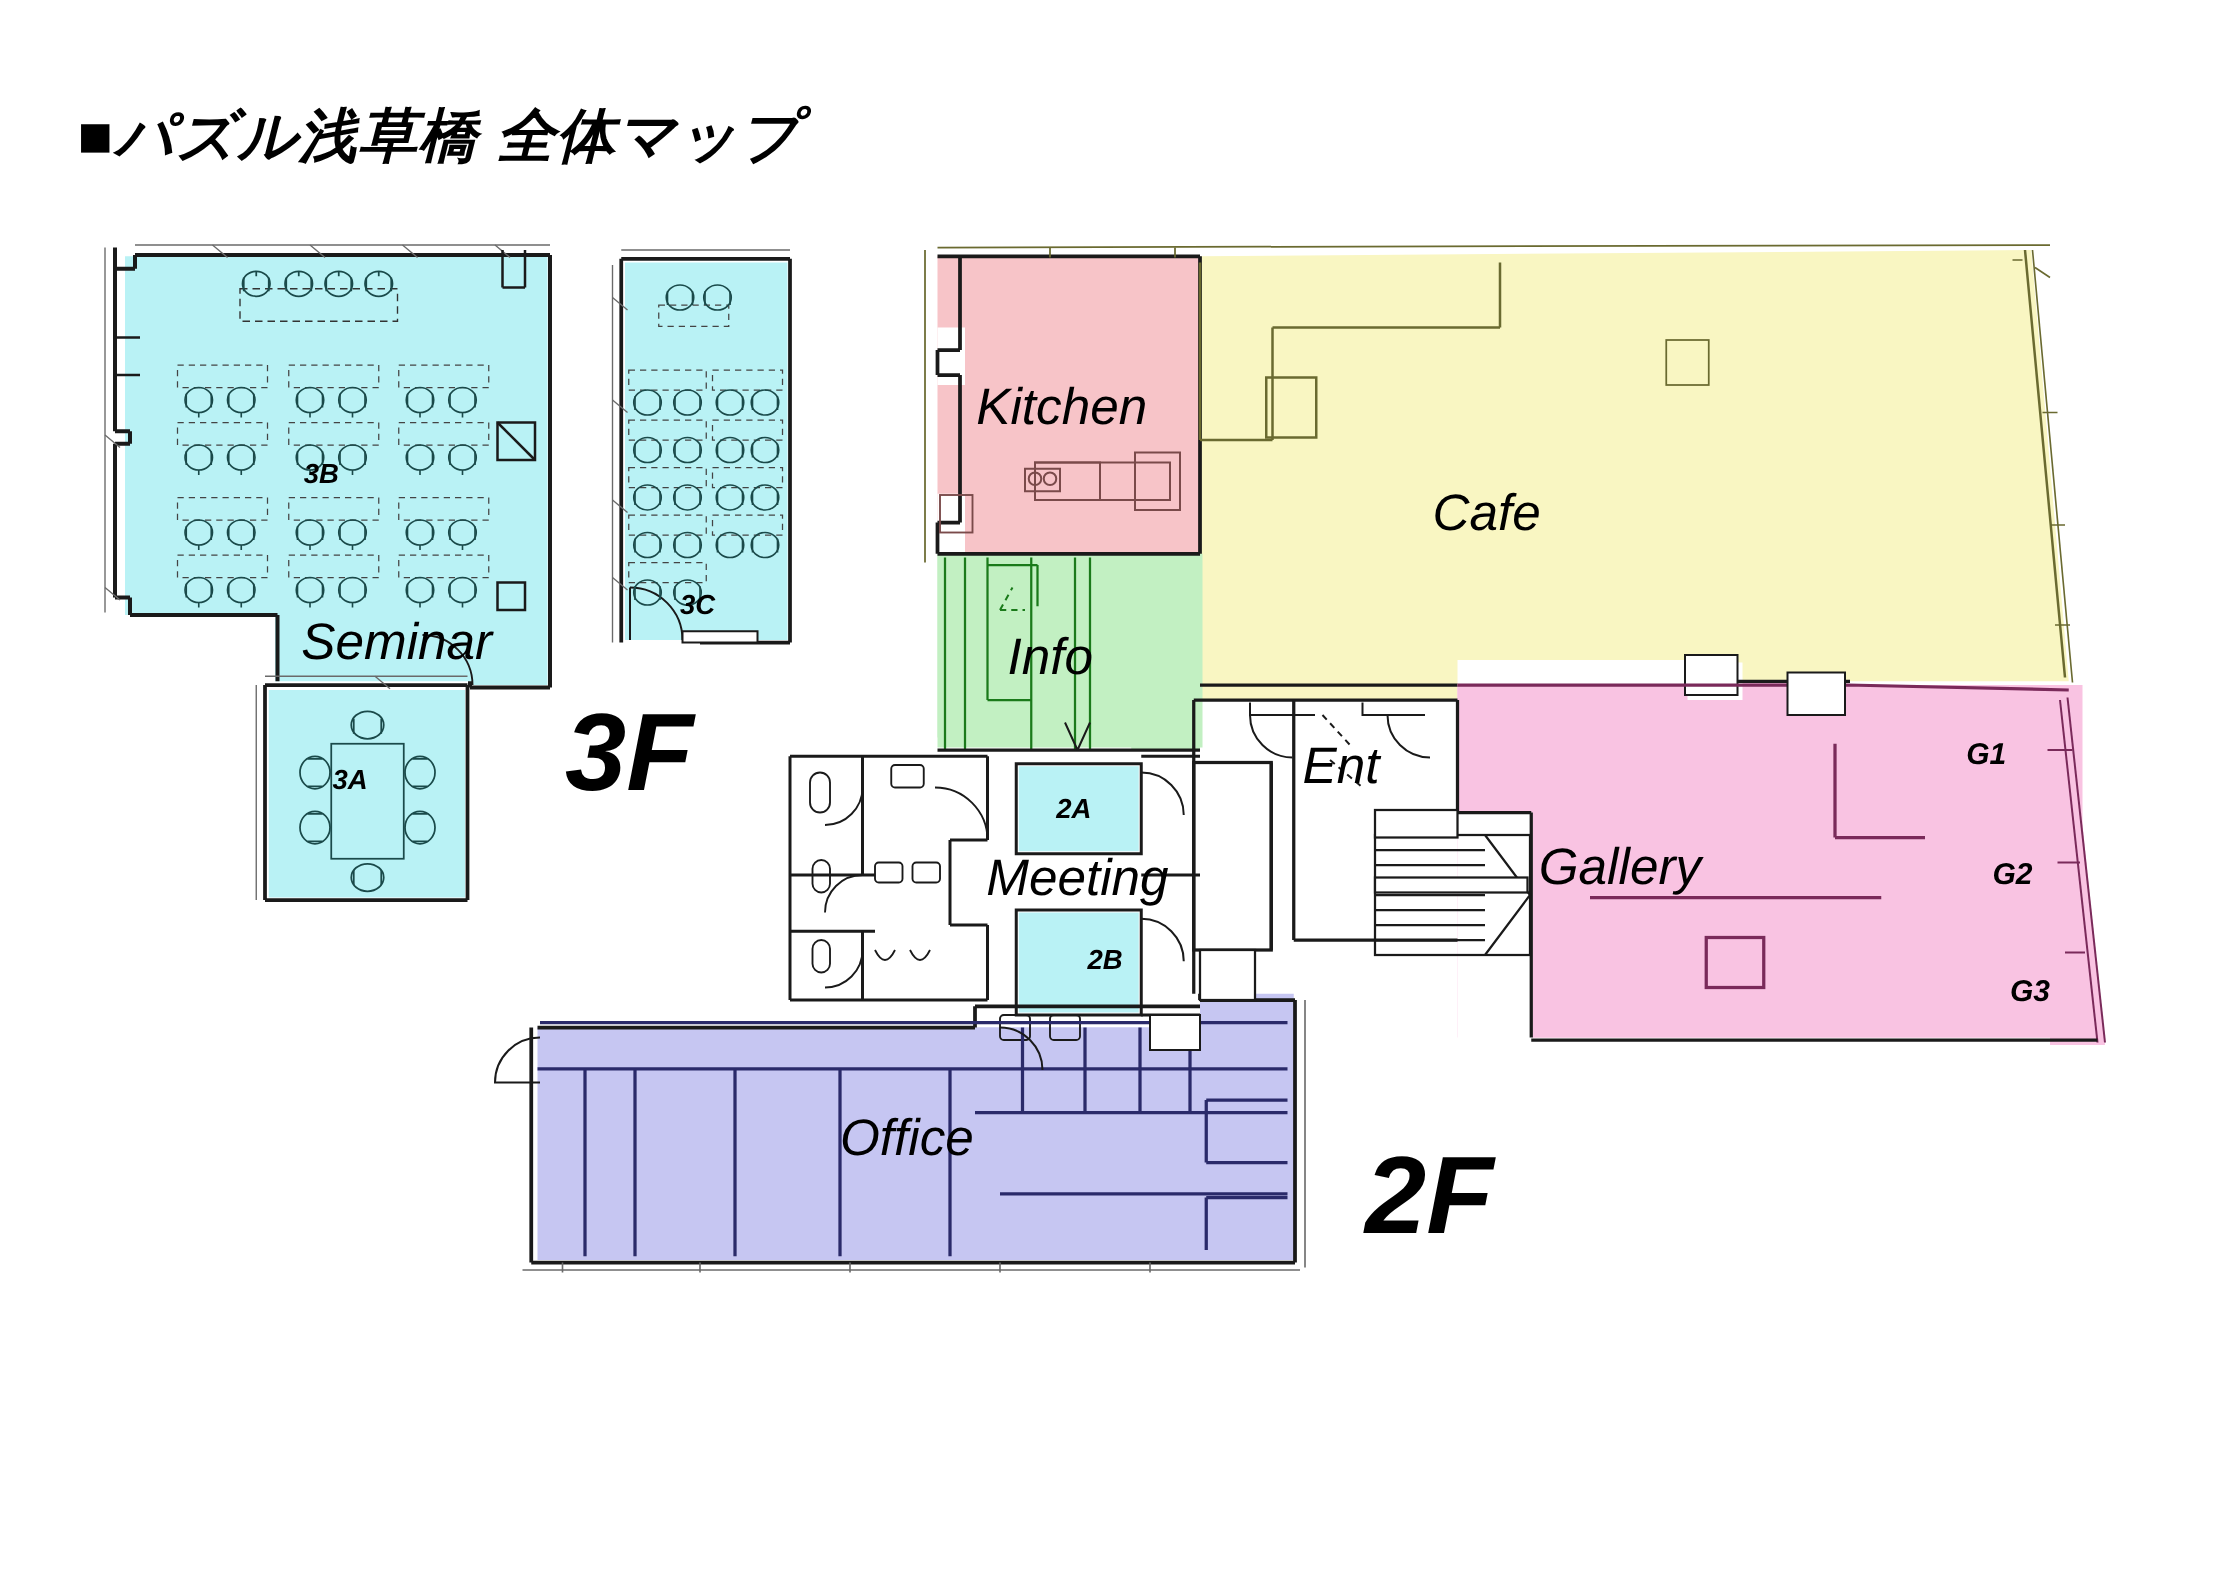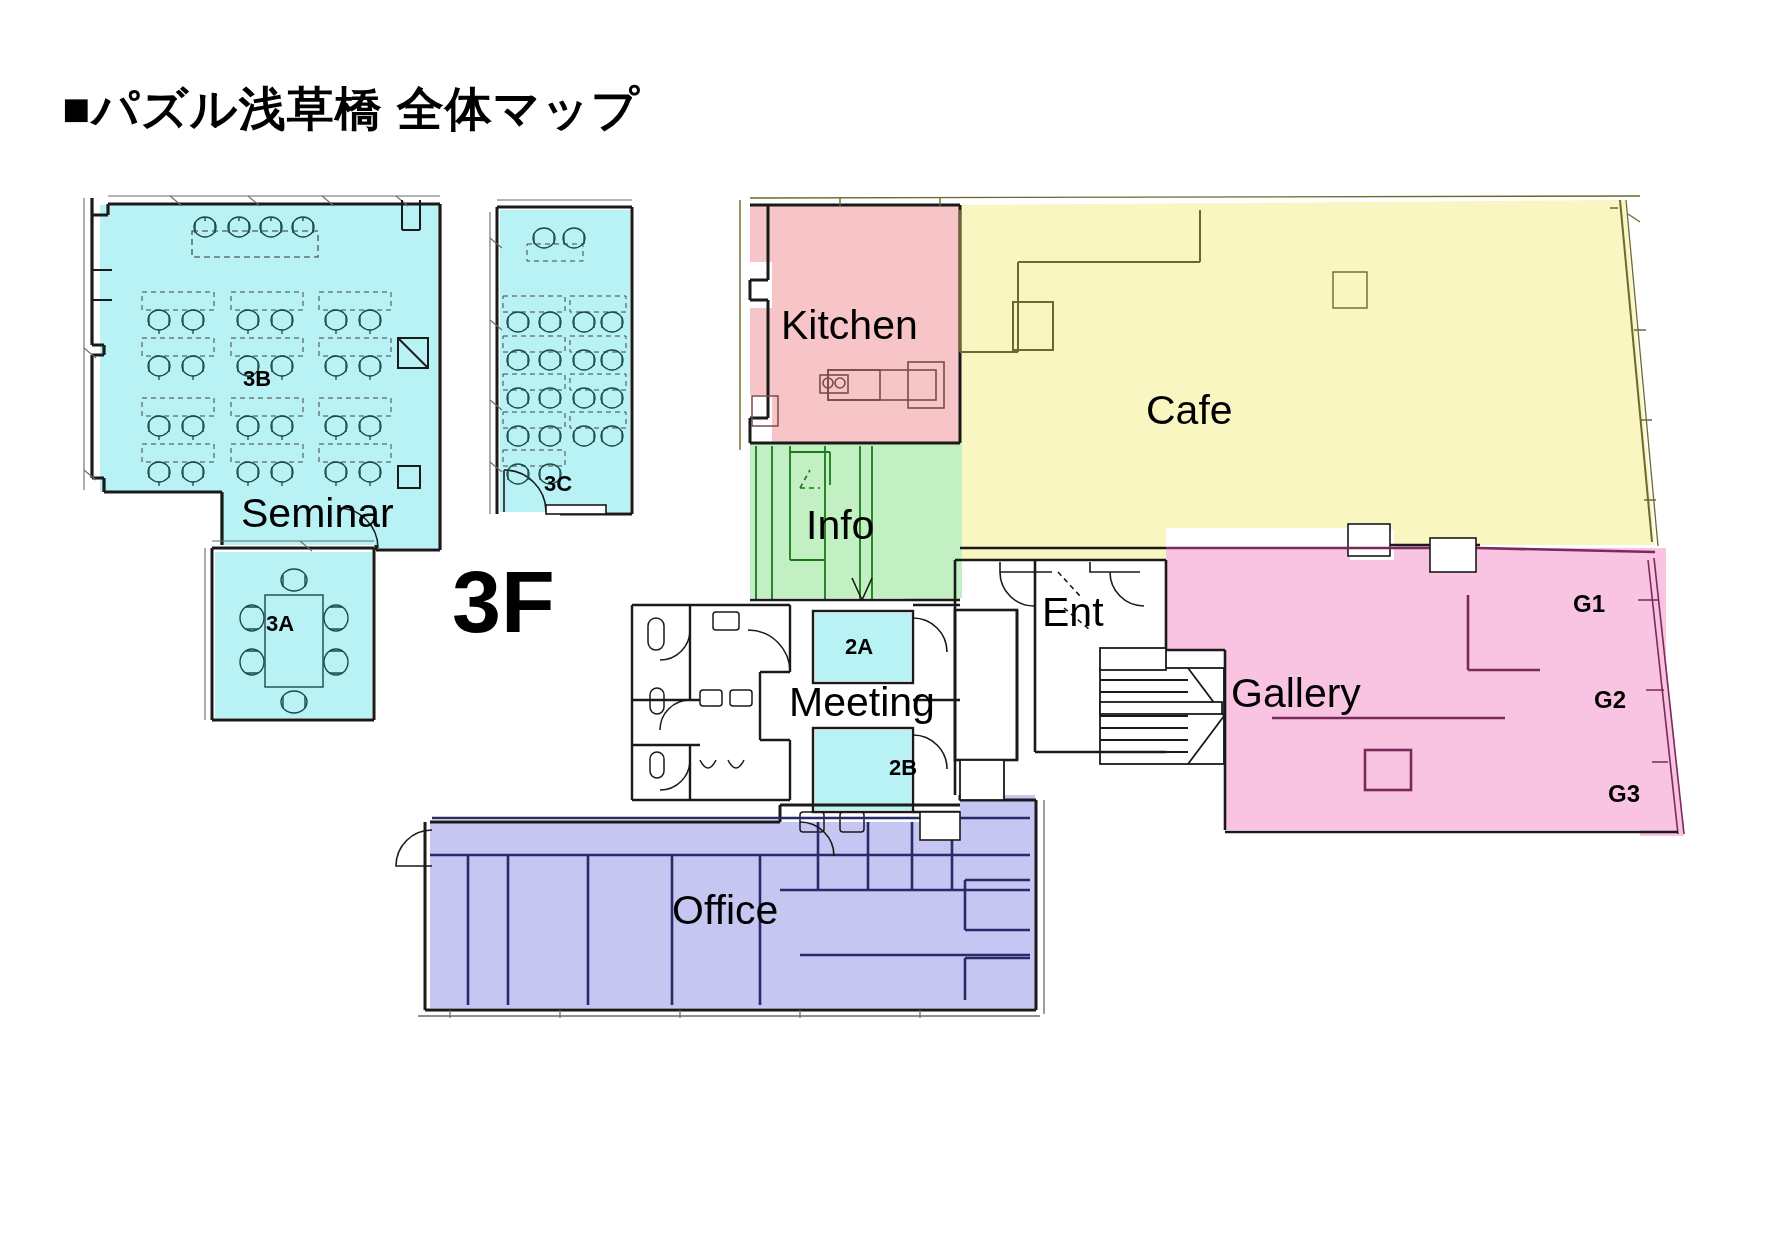--- a/index.html
+++ b/index.html
@@ -8,20 +8,21 @@
     margin: 0; padding: 0;
     background: #ffffff;
     font-family: "Liberation Sans", "DejaVu Sans", sans-serif;
   }
   #page {
     position: relative;
     width: 1779px;
     height: 1260px;
     background: #ffffff;
     overflow: hidden;
+    font-style: italic;
   }
   #map-title {
     position: absolute;
     left: 62px;
     top: 78px;
     font-size: 47px;
     font-weight: 700;
     color: #000000;
     letter-spacing: 1px;
     white-space: nowrap;
@@ -504,20 +505,21 @@
         <path d="M 432,830 A 36,36 0 0 0 396,866 L 432,866"></path>
         <path d="M 800,822 A 34,34 0 0 1 834,856"></path>
       </g>
 
       <rect x="960" y="760" width="44" height="40" fill="#ffffff" stroke="#1a1a1a" stroke-width="1.8"></rect>
       <rect x="920" y="812" width="40" height="28" fill="#ffffff" stroke="#1a1a1a" stroke-width="1.6"></rect>
     </g>
   </svg>
 
   <div class="floor-tag" id="floor-tag-3f">3F</div>
+  <div class="floor-tag" id="floor-tag-2f">2F</div>
 
   <div class="room-label small" style="left:243px; top:368px;">3B</div>
 
   <div class="room-label big" style="left:241px; top:493px;">Seminar</div>
 
   <div class="room-label small" style="left:544px; top:473px;">3C</div>
 
   <div class="room-label small" style="left:266px; top:613px;">3A</div>
 
   <div class="room-label big" style="left:781px; top:305px;">Kitchen</div>
@@ -531,19 +533,19 @@
   <div class="room-label big" style="left:1231px; top:673px;">Gallery</div>
 
   <div class="room-label tiny" style="left:1573px; top:592px;">G1</div>
 
   <div class="room-label tiny" style="left:1594px; top:688px;">G2</div>
 
   <div class="room-label tiny" style="left:1608px; top:782px;text-align:center;">G3</div>
 
   <div class="room-label small" style="left:845px; top:636px;">2A</div>
 
-  <div class="room-label small" style="left:889px; top:757px;">2B</div>
+  <div class="room-label small" style="left:870px; top:757px;">2B</div>
 
   <div class="room-label big" style="left:789px; top:682px;">Meeting</div>
 
   <div class="room-label big" style="left:672px; top:890px;">Office</div>
 
 </div>
 
 </body></html>

